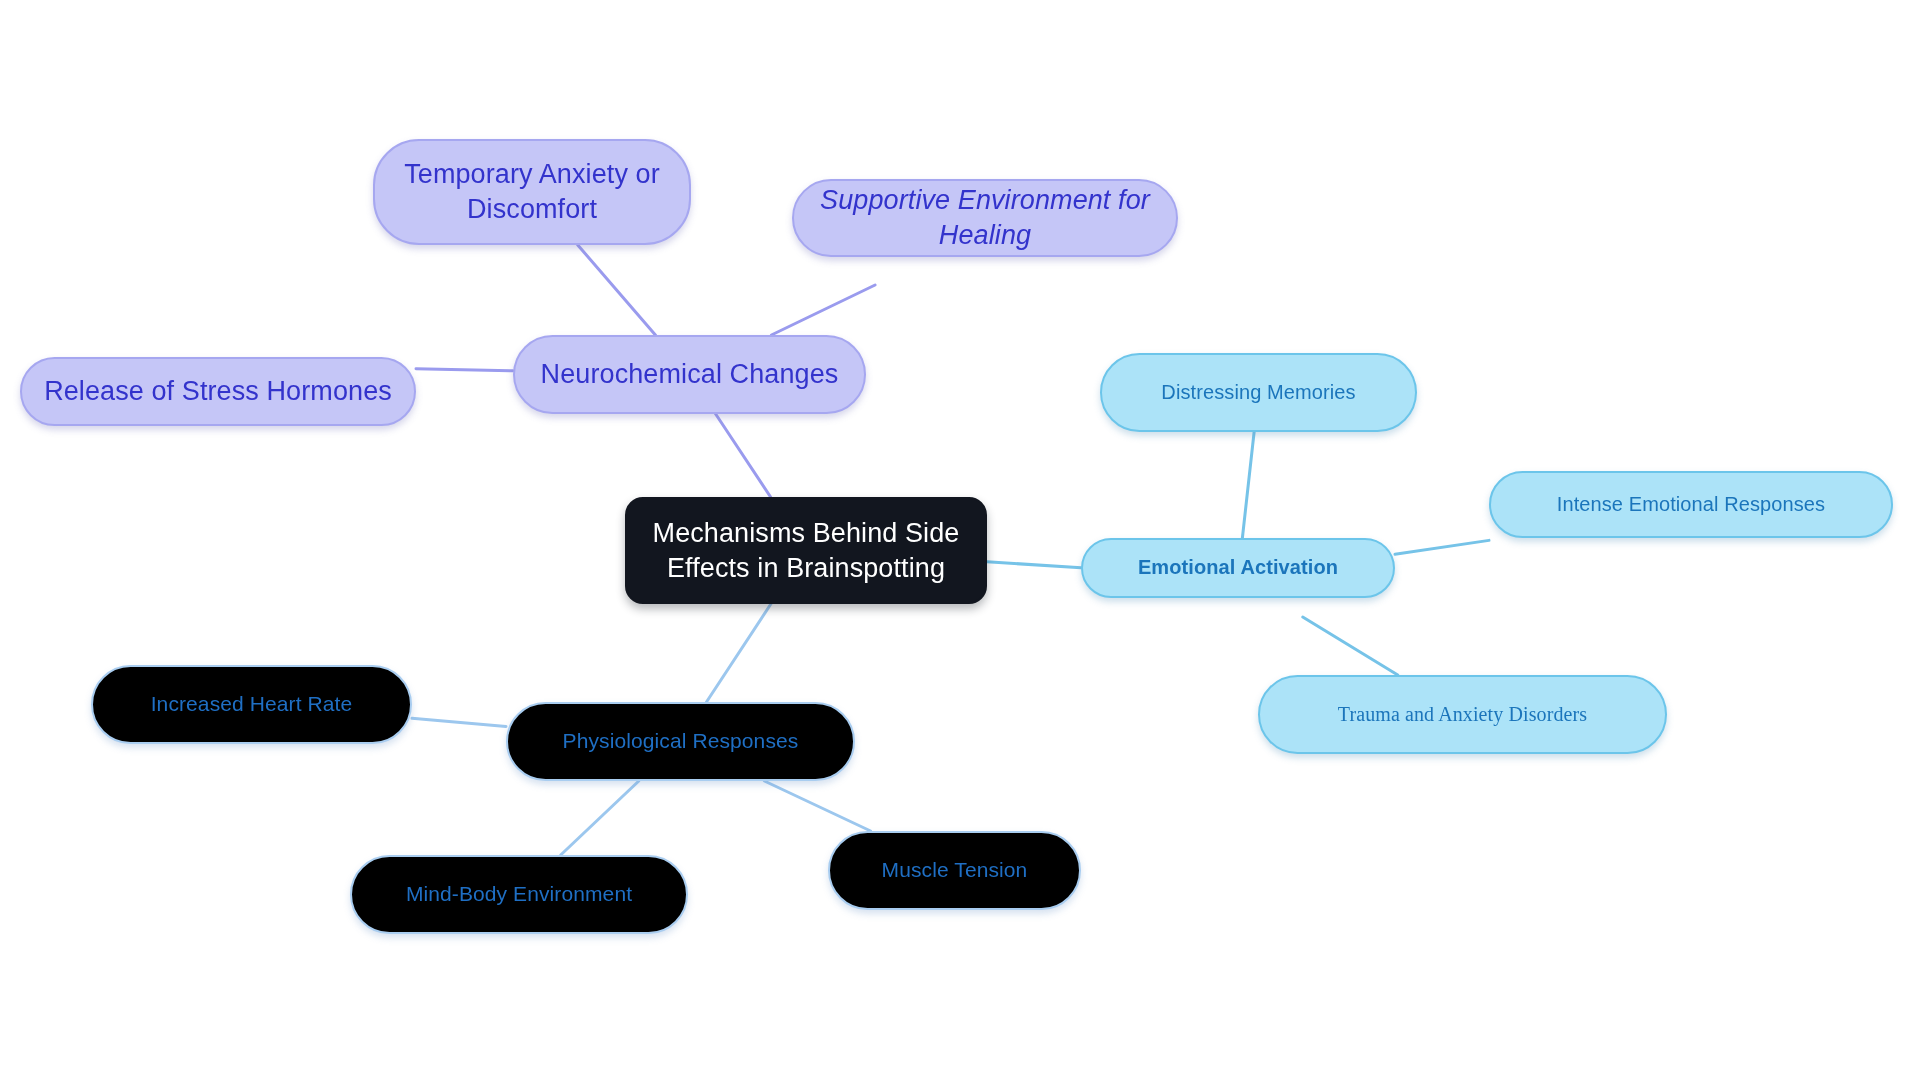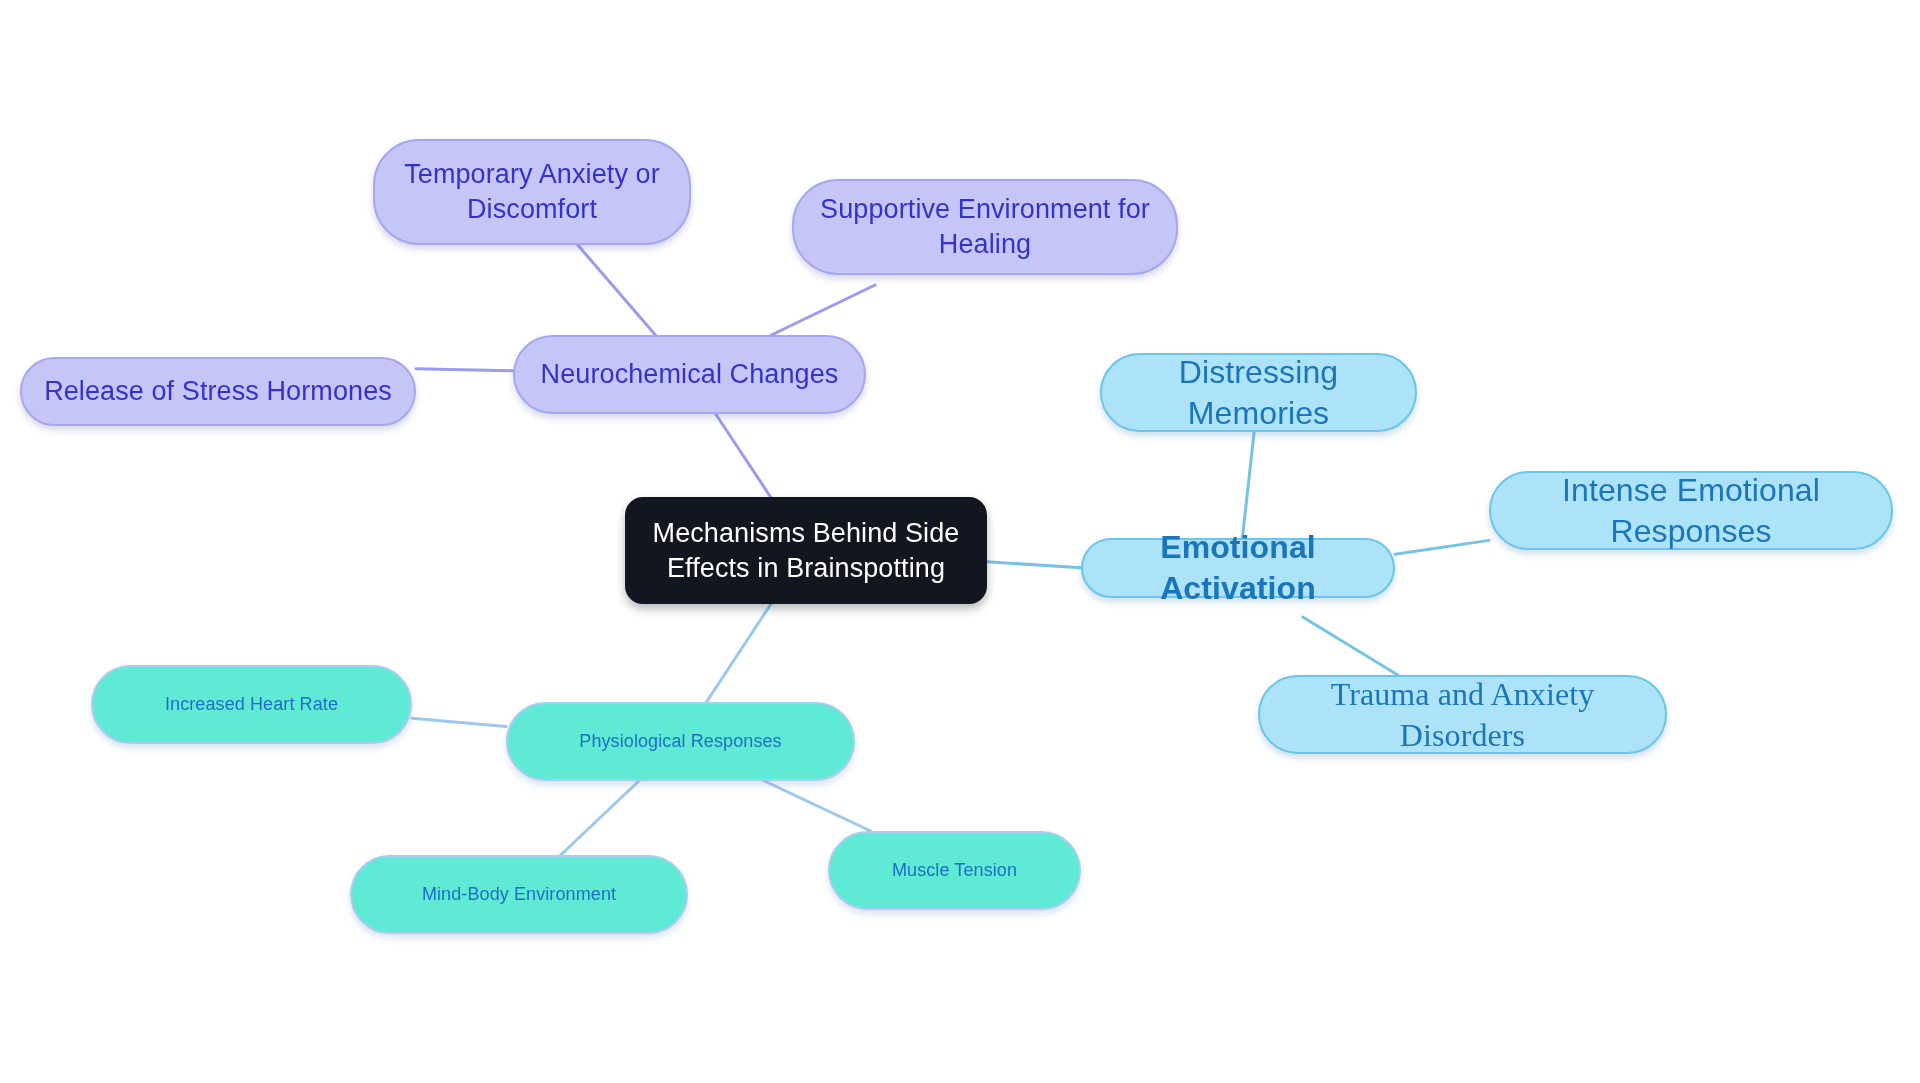--- a/index.html
+++ b/index.html
@@ -52,28 +52,28 @@
     background: #c5c6f7;
     border-color: #a6a7f0;
     color: #3333cc;
     font-size: 27px;
     box-shadow: 0 4px 7px rgba(120,120,190,0.30);
   }
   .node.blue {
     background: #ace3f8;
     border-color: #6cc5ea;
     color: #1b75bb;
-    font-size: 32px;
+    font-size: 20px;
     box-shadow: 0 4px 7px rgba(90,150,190,0.30);
   }
   .node.paleblue {
-    background: #5eead4;
+    background: #000000;
     border-color: #a9cdf0;
     color: #1f6fc4;
-    font-size: 18px;
+    font-size: 21px;
     box-shadow: 0 4px 7px rgba(110,150,200,0.28);
   }
 </style>
 </head>
 <body>
 
 <div id="canvas">
   <svg id="edges" viewBox="0 0 1920 1083">
       <line x1="770.5866477272727" y1="497" x2="715.6463068181819" y2="414" stroke="#9a9bee" stroke-width="3" stroke-linecap="round"></line>
       <line x1="655.4109589041096" y1="335" x2="577.7397260273973" y2="245" stroke="#9a9bee" stroke-width="3" stroke-linecap="round"></line>
@@ -87,25 +87,25 @@
       <line x1="506" y1="726.4498834498835" x2="412" y2="718.3426573426574" stroke="#9cc7ee" stroke-width="3" stroke-linecap="round"></line>
       <line x1="638.8055555555555" y1="781" x2="560.6944444444445" y2="855" stroke="#9cc7ee" stroke-width="3" stroke-linecap="round"></line>
       <line x1="764.3992248062016" y1="781" x2="870.6007751937984" y2="831" stroke="#9cc7ee" stroke-width="3" stroke-linecap="round"></line>
     </svg>
   <div id="nodes">
       <div class="node root" style="left: 625px; top: 497px; width: 362px; height: 107px;">Mechanisms Behind Side
 Effects in Brainspotting</div>
       <div class="node purple" style="left: 513px; top: 335px; width: 353px; height: 79px;">Neurochemical Changes</div>
       <div class="node purple" style="left: 373px; top: 139px; width: 318px; height: 106px;">Temporary Anxiety or
 Discomfort</div>
-      <div class="node purple" style="left: 792px; top: 179px; width: 386px; height: 96px;">Supportive Environment for
+      <div class="node purple" style="left: 792px; top: 179px; width: 386px; height: 78px; font-style: italic;">Supportive Environment for
 Healing</div>
       <div class="node purple" style="left: 20px; top: 325px; width: 396px; height: 69px; margin-top: 32px;">Release of Stress Hormones</div>
       <div class="node blue" style="left: 1081px; top: 538px; width: 314px; height: 60px; font-weight: bold;">Emotional Activation</div>
       <div class="node blue" style="left: 1100px; top: 353px; width: 317px; height: 79px;">Distressing Memories</div>
-      <div class="node blue" style="left: 1489px; top: 471px; width: 404px; height: 79px;">Intense Emotional Responses</div>
+      <div class="node blue" style="left: 1489px; top: 471px; width: 404px; height: 67px;">Intense Emotional Responses</div>
       <div class="node blue" style="left: 1258px; top: 675px; width: 409px; height: 79px; font-family: Liberation Serif, serif;">Trauma and Anxiety Disorders</div>
       <div class="node paleblue" style="left: 506px; top: 702px; width: 349px; height: 79px;">Physiological Responses</div>
       <div class="node paleblue" style="left: 91px; top: 665px; width: 321px; height: 79px;">Increased Heart Rate</div>
       <div class="node paleblue" style="left: 350px; top: 855px; width: 338px; height: 79px;">Mind-Body Environment</div>
       <div class="node paleblue" style="left: 828px; top: 831px; width: 253px; height: 79px;">Muscle Tension</div>
     </div>
 </div>
 
 </body></html>

